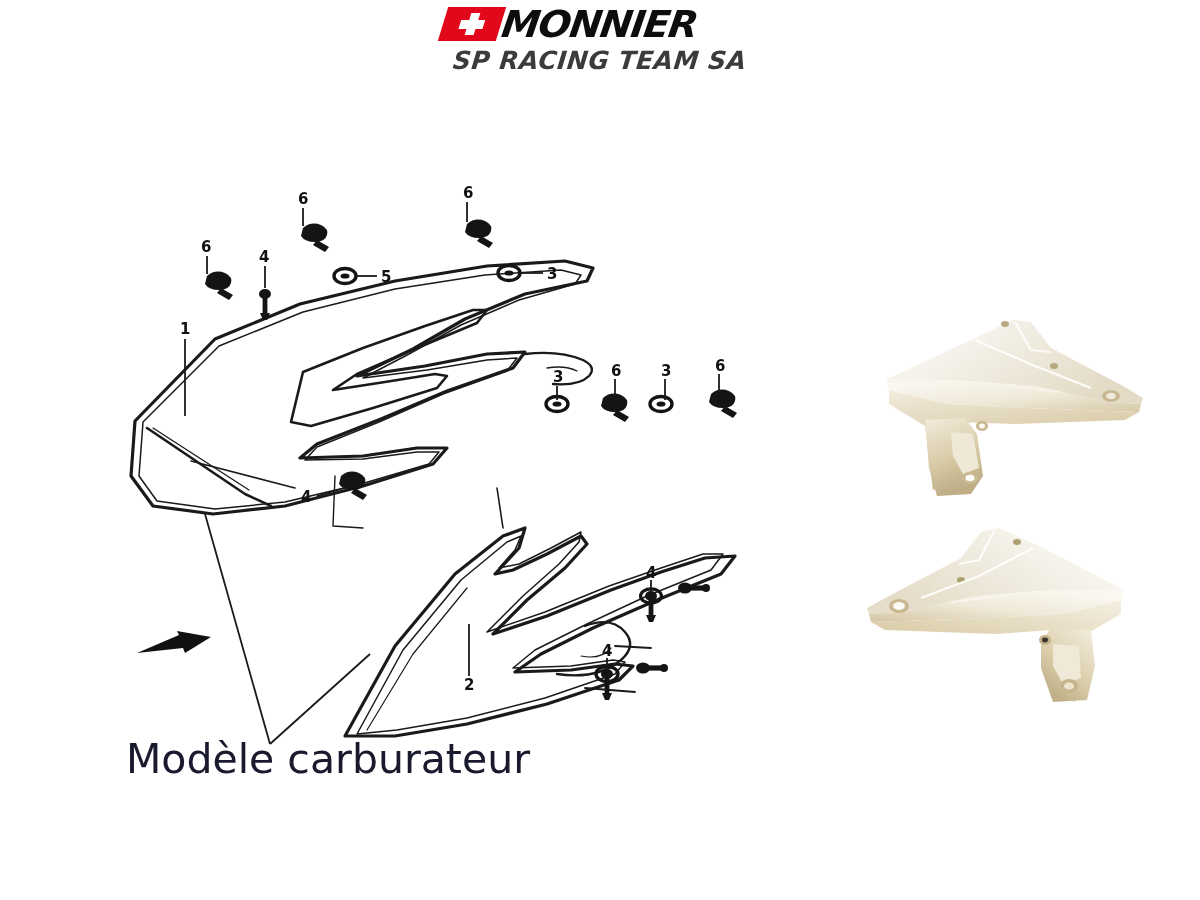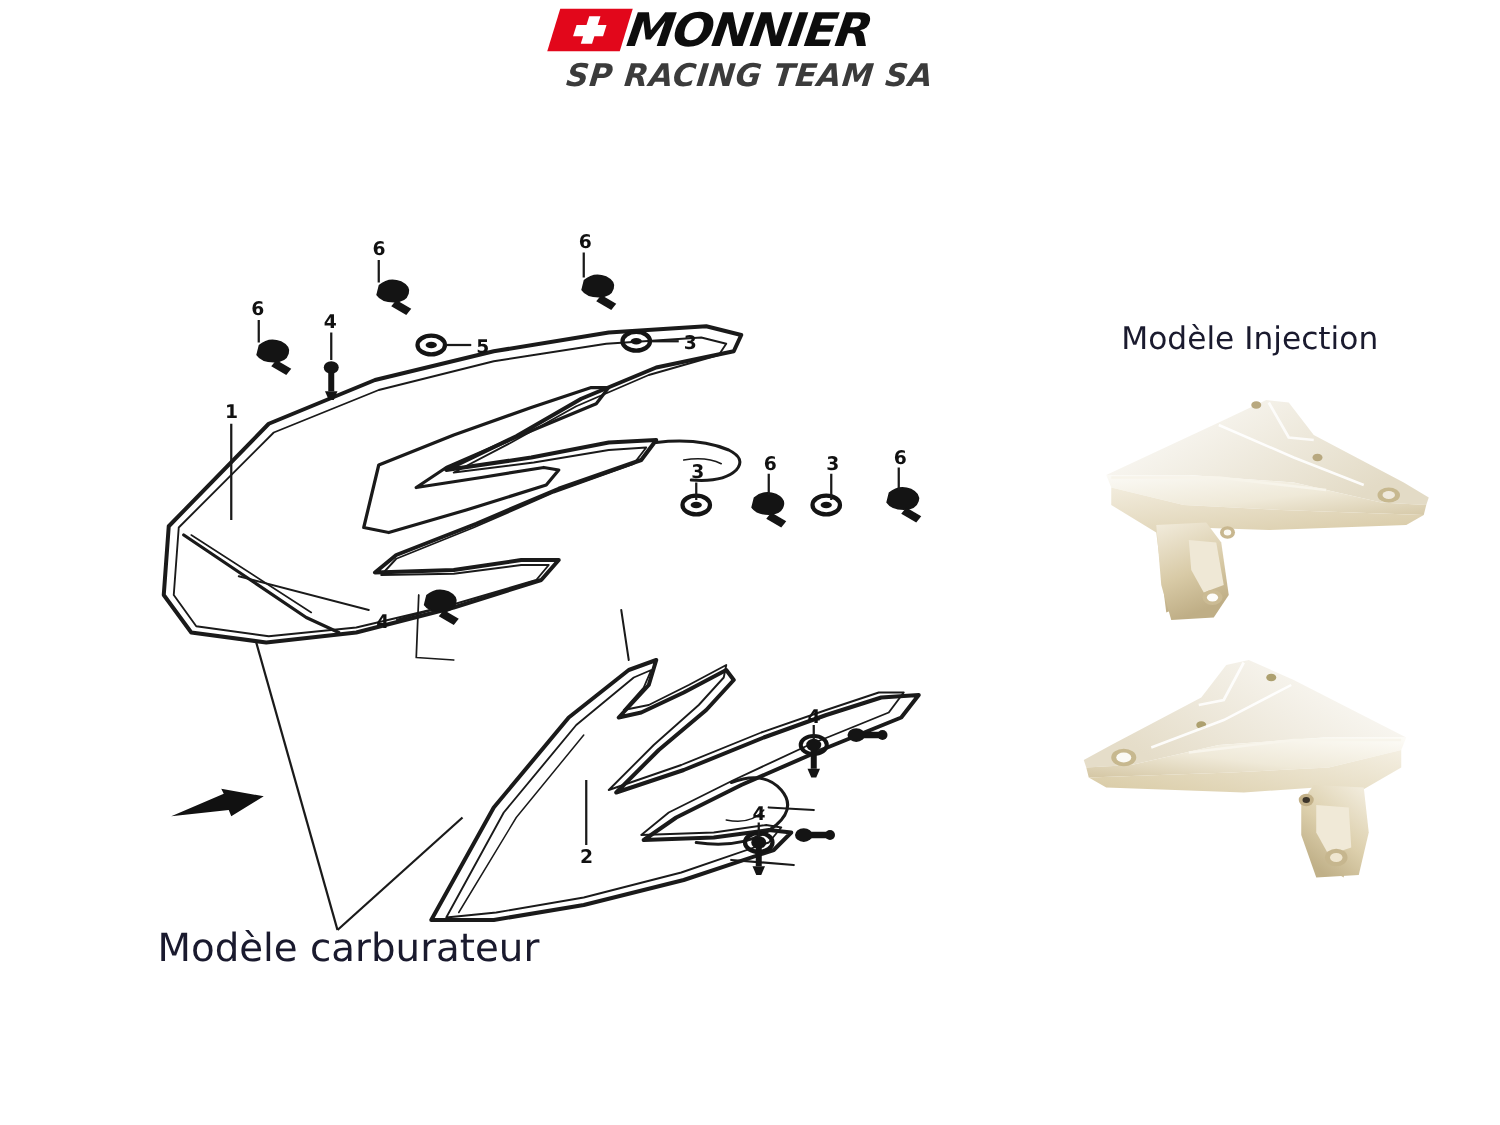--- a/index.html
+++ b/index.html
@@ -107,21 +107,21 @@
     height: 580px;
   }
   #parts-diagram svg { display: block; }
 
   
   #caption-carb {
     position: absolute;
     left: 126px;
     top: 655px;
     font-family: "DejaVu Sans", sans-serif;
-    font-size: 31px;
+    font-size: 41px;
     line-height: 36px;
     color: #1a1a2e;
     white-space: nowrap;
   }
 
   
   #photo-column {
     position: absolute;
     left: 845px;
     top: 160px;
@@ -461,21 +461,20 @@
         <text x="551" y="402">4</text>
         <text x="507" y="480">4</text>
       </g>
     </svg>
   </div>
 
   <div id="caption-carb">Modèle carburateur</div>
 
   <div id="photo-column">
 
-    <div id="caption-injection">Modèle Injection</div>
 
     <div class="photo-frame" id="photo-top">
       <svg width="300" height="200" viewBox="0 0 300 200" xmlns="http://www.w3.org/2000/svg">
         <defs>
           <linearGradient id="gTopA" x1="0" y1="0" x2="1" y2="1">
             <stop offset="0%" stop-color="#fbfaf6"></stop>
             <stop offset="55%" stop-color="#efe9d8"></stop>
             <stop offset="100%" stop-color="#d6c9a8"></stop>
           </linearGradient>
           <linearGradient id="gTopB" x1="0" y1="0" x2="0.3" y2="1">

